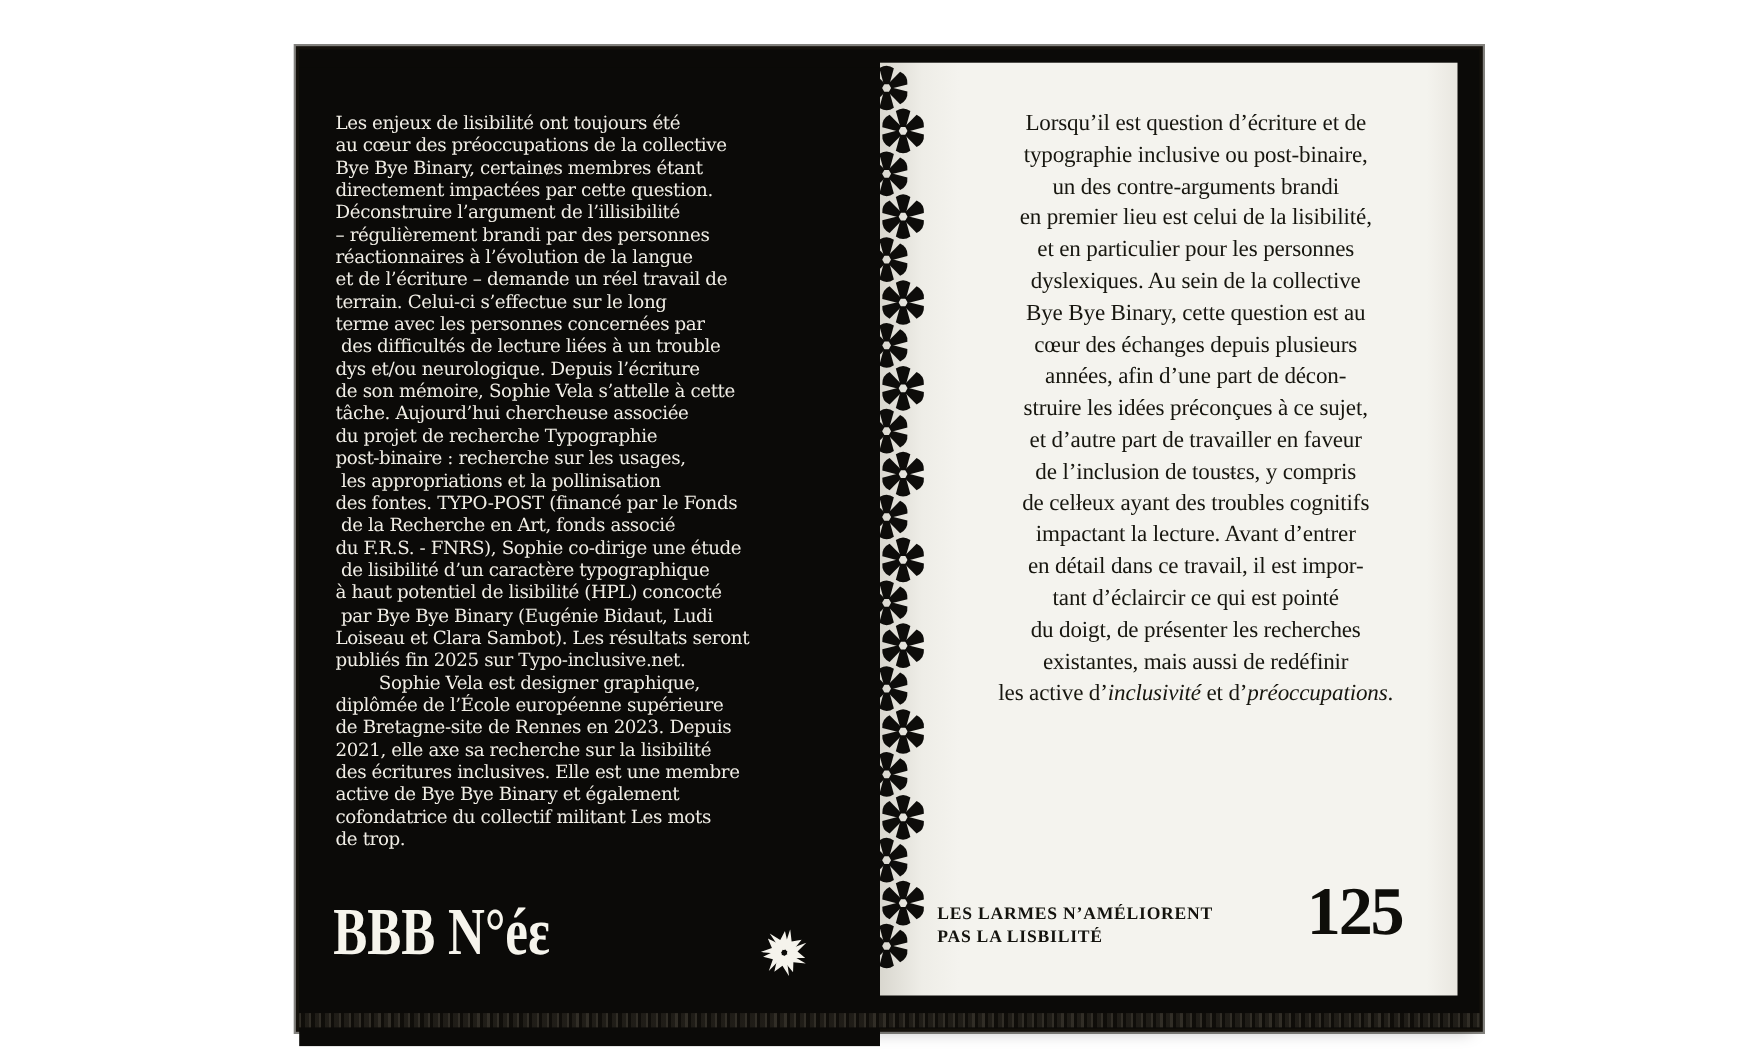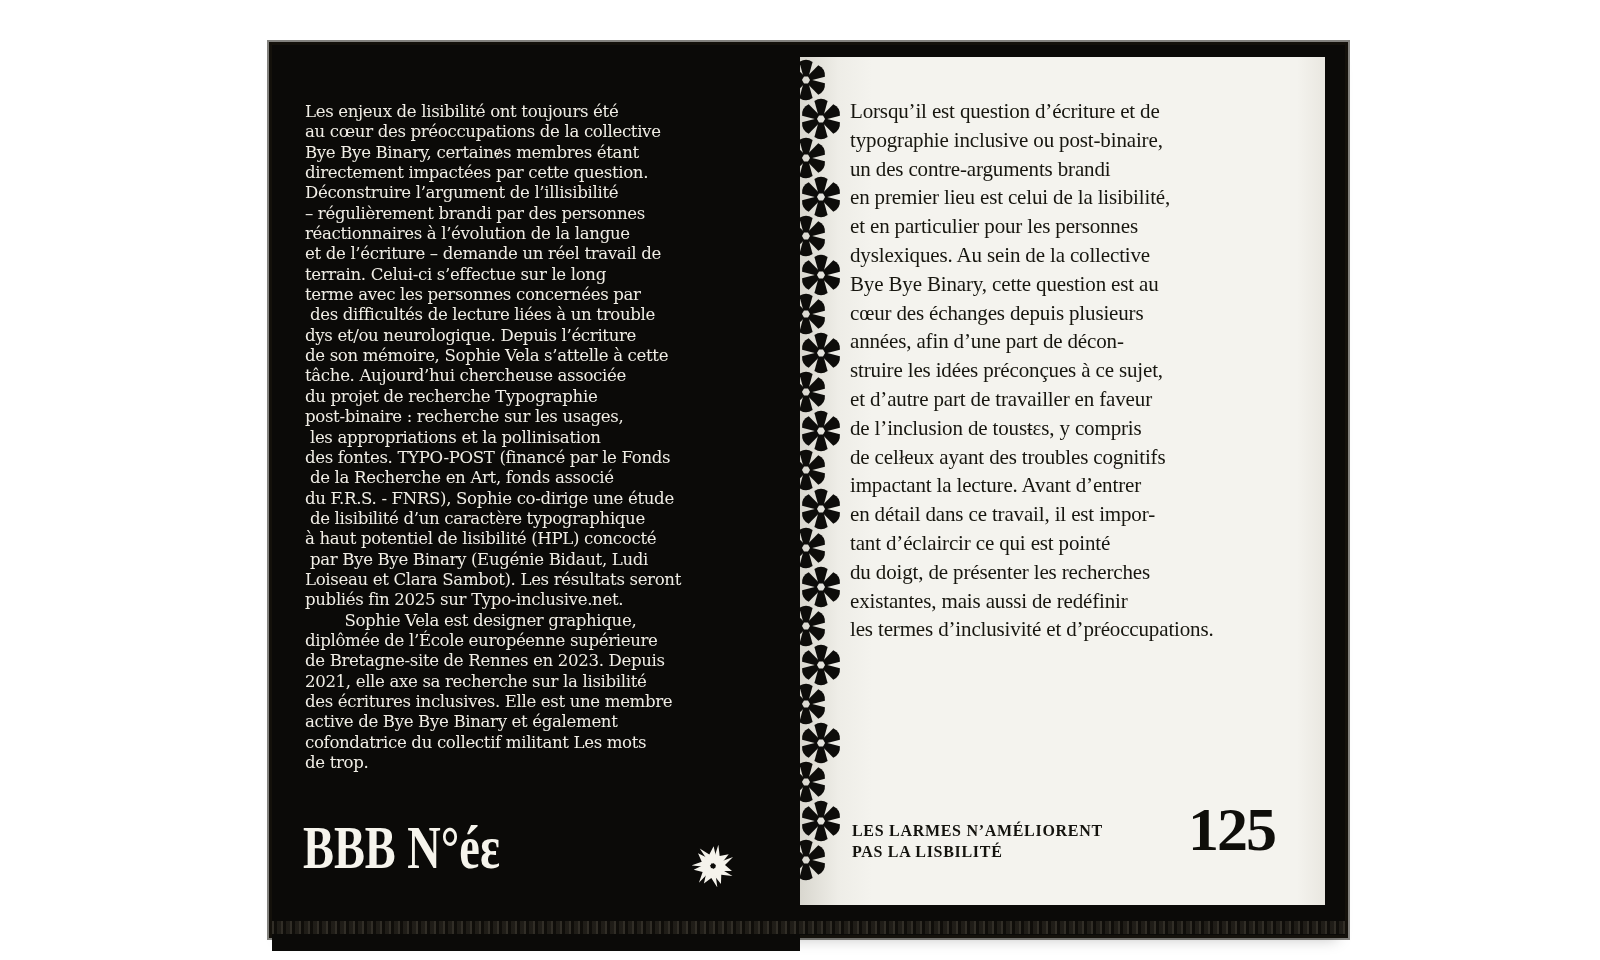--- a/index.html
+++ b/index.html
@@ -40,24 +40,24 @@
     background:linear-gradient(90deg,#d9d7cf 0,#eeede7 38px,#f4f3ee 72px,#f4f3ee calc(100% - 28px),#e9e7e0 100%);
   }
   .ast-col { position:absolute; inset:0; pointer-events:none; }
   .ast { position:absolute; width:44px; height:44px; }
   .rp-kicker {
     position:absolute; left:50px; top:25px; width:470px;
     font-size:14.6px; letter-spacing:0; color:#1c1b16; white-space:nowrap;
   }
   .rp-body {
     position:absolute; left:50px; top:40px; width:474px;
-    font-size:21px; line-height:28.8px; letter-spacing:-0.15px; color:#17160f;
+    font-size:21px; line-height:28.8px; letter-spacing:-0.15px; color:#17160f;text-align:center;
   }
   .pre { white-space:pre-wrap; }
-  .rp-body .ital { }
+  .rp-body .ital { font-style:italic; }
   .rp-running {
     position:absolute; left:52px; top:764px;
     font-size:16px; font-weight:bold; letter-spacing:0.7px; line-height:20.5px;
     color:#14130e; white-space:nowrap;
   }
   .rp-pagenum {
     position:absolute; right:50px; top:741px;
     font-size:62px; font-weight:bold; letter-spacing:-2px; color:#0f0e0a; line-height:1;
   }
 </style>
@@ -208,21 +208,21 @@
 années, afin d’une part de décon-
 struire les idées préconçues à ce sujet,
 et d’autre part de travailler en faveur
 de l’inclusion de tousŧɛs, y compris
 de celłeux ayant des troubles cognitifs
 impactant la lecture. Avant d’entrer
 en détail dans ce travail, il est impor-
 tant d’éclaircir ce qui est pointé
 du doigt, de présenter les recherches
 existantes, mais aussi de redéfinir</div>
-        <div><span>les termes d’</span><span class="ital">inclusivité</span><span> et d’</span><span class="ital">préoccupations</span><span>.</span></div>
+        <div><span>les active d’</span><span class="ital">inclusivité</span><span> et d’</span><span class="ital">préoccupations</span><span>.</span></div>
       </div>
 
       <div class="rp-running">
         <div>LES LARMES N’AMÉLIORENT</div>
         <div>PAS LA LISBILITÉ</div>
       </div>
 
       <div class="rp-pagenum">125</div>
     </div>
 

